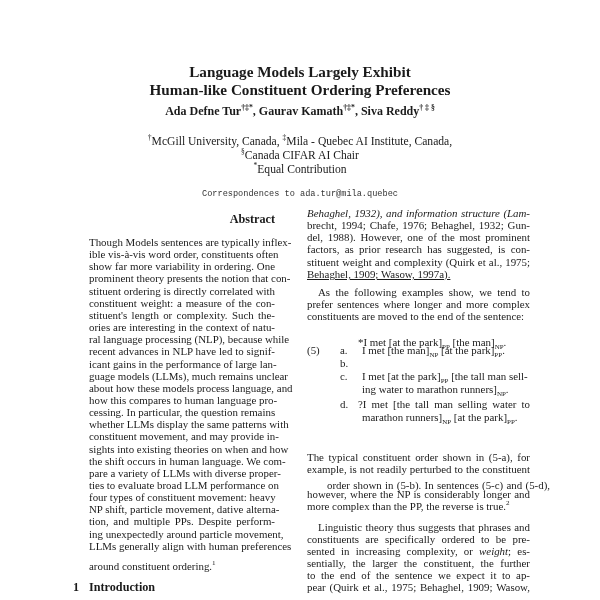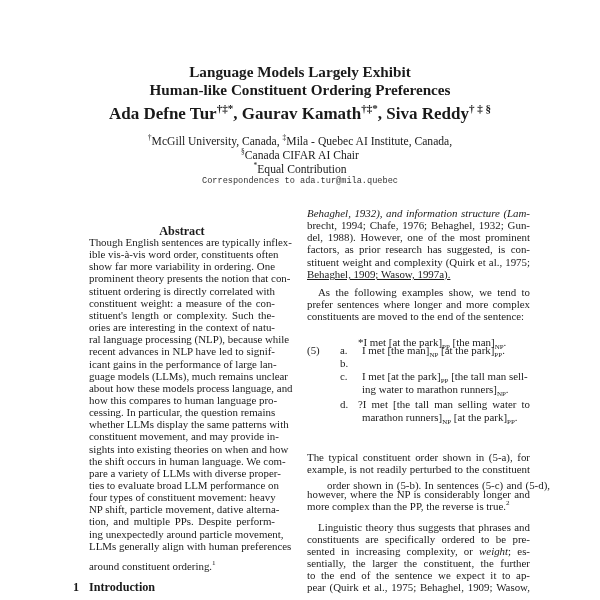--- a/index.html
+++ b/index.html
@@ -1,20 +1,20 @@
 <!DOCTYPE html>
 <html><head>
 <meta charset="utf-8">
 <style>
   html, body { margin:0; padding:0; background:#ffffff; }
   body { width:600px; height:600px; position:relative; overflow:hidden;
          font-family:"Liberation Serif", "DejaVu Serif", serif; color:#1a1a1a; }
   .c { position:absolute; left:0; width:600px; text-align:center; white-space:nowrap; }
   .title { font-weight:bold; font-size:15.2px; }
-  .authors { font-weight:bold; font-size:17px; }
+  .authors { font-weight:bold; font-size:12px; }
   .affil { font-size:11.6px; }
   .mono { font-family:"Liberation Mono", "DejaVu Sans Mono", monospace; font-size:8.6px; color:#333; }
   sup { font-size:65%; line-height:0; vertical-align:super; }
   sub { font-size:62%; line-height:0; vertical-align:sub; }
   .sec-h { position:absolute; font-weight:bold; font-size:12.2px; white-space:nowrap; }
   .line { position:absolute; font-size:10.9px; white-space:nowrap; line-height:12px; }
   .just { text-align:justify; text-align-last:justify; }
   .left-col { left:89px; width:186px; }
   .right-col { left:307px; width:223px; }
   .lastline { text-align:left; text-align-last:left; }
@@ -32,26 +32,26 @@
 
 <div class="c authors" style="top:104px;">
   <span>Ada Defne Tur</span><sup>†‡*</sup>,
   <span>Gaurav Kamath</span><sup>†‡*</sup>,
   <span>Siva Reddy</span><sup>† ‡ §</sup>
 </div>
 
 <div class="c affil" style="top:135px;"><sup>†</sup><span>McGill University, Canada, </span><sup>‡</sup><span>Mila - Quebec AI Institute, Canada,</span></div>
 <div class="c affil" style="top:149px;"><sup>§</sup><span>Canada CIFAR AI Chair</span></div>
 <div class="c affil" style="top:163px;"><sup>*</sup><span>Equal Contribution</span></div>
-<div class="c mono" style="top:176px;">Correspondences to ada.tur@mila.quebec</div>
+<div class="c mono" style="top:189px;">Correspondences to ada.tur@mila.quebec</div>
 
-<div class="sec-h" style="top:224px; left:89px; width:186px; text-align:center;">Abstract</div>
+<div class="sec-h" style="top:212px; left:89px; width:186px; text-align:right;">Abstract</div>
 
 <div id="abs-lines">
-    <div class="line just left-col" style="top: 236px;">Though English sentences are typically inflex-</div>
+    <div class="line just left-col" style="top: 236px;">Though Models sentences are typically inflex-</div>
     <div class="line just left-col" style="top: 248.15px;">ible vis-à-vis word order, constituents often</div>
     <div class="line just left-col" style="top: 260.3px;">show far more variability in ordering. One</div>
     <div class="line just left-col" style="top: 272.45px;">prominent theory presents the notion that con-</div>
     <div class="line just left-col" style="top: 284.6px;">stituent ordering is directly correlated with</div>
     <div class="line just left-col" style="top: 296.75px;">constituent weight: a measure of the con-</div>
     <div class="line just left-col" style="top: 308.9px;">stituent's length or complexity. Such the-</div>
     <div class="line just left-col" style="top: 321.05px;">ories are interesting in the context of natu-</div>
     <div class="line just left-col" style="top: 333.2px;">ral language processing (NLP), because while</div>
     <div class="line just left-col" style="top: 345.35px;">recent advances in NLP have led to signif-</div>
     <div class="line just left-col" style="top: 357.5px;">icant gains in the performance of large lan-</div>

